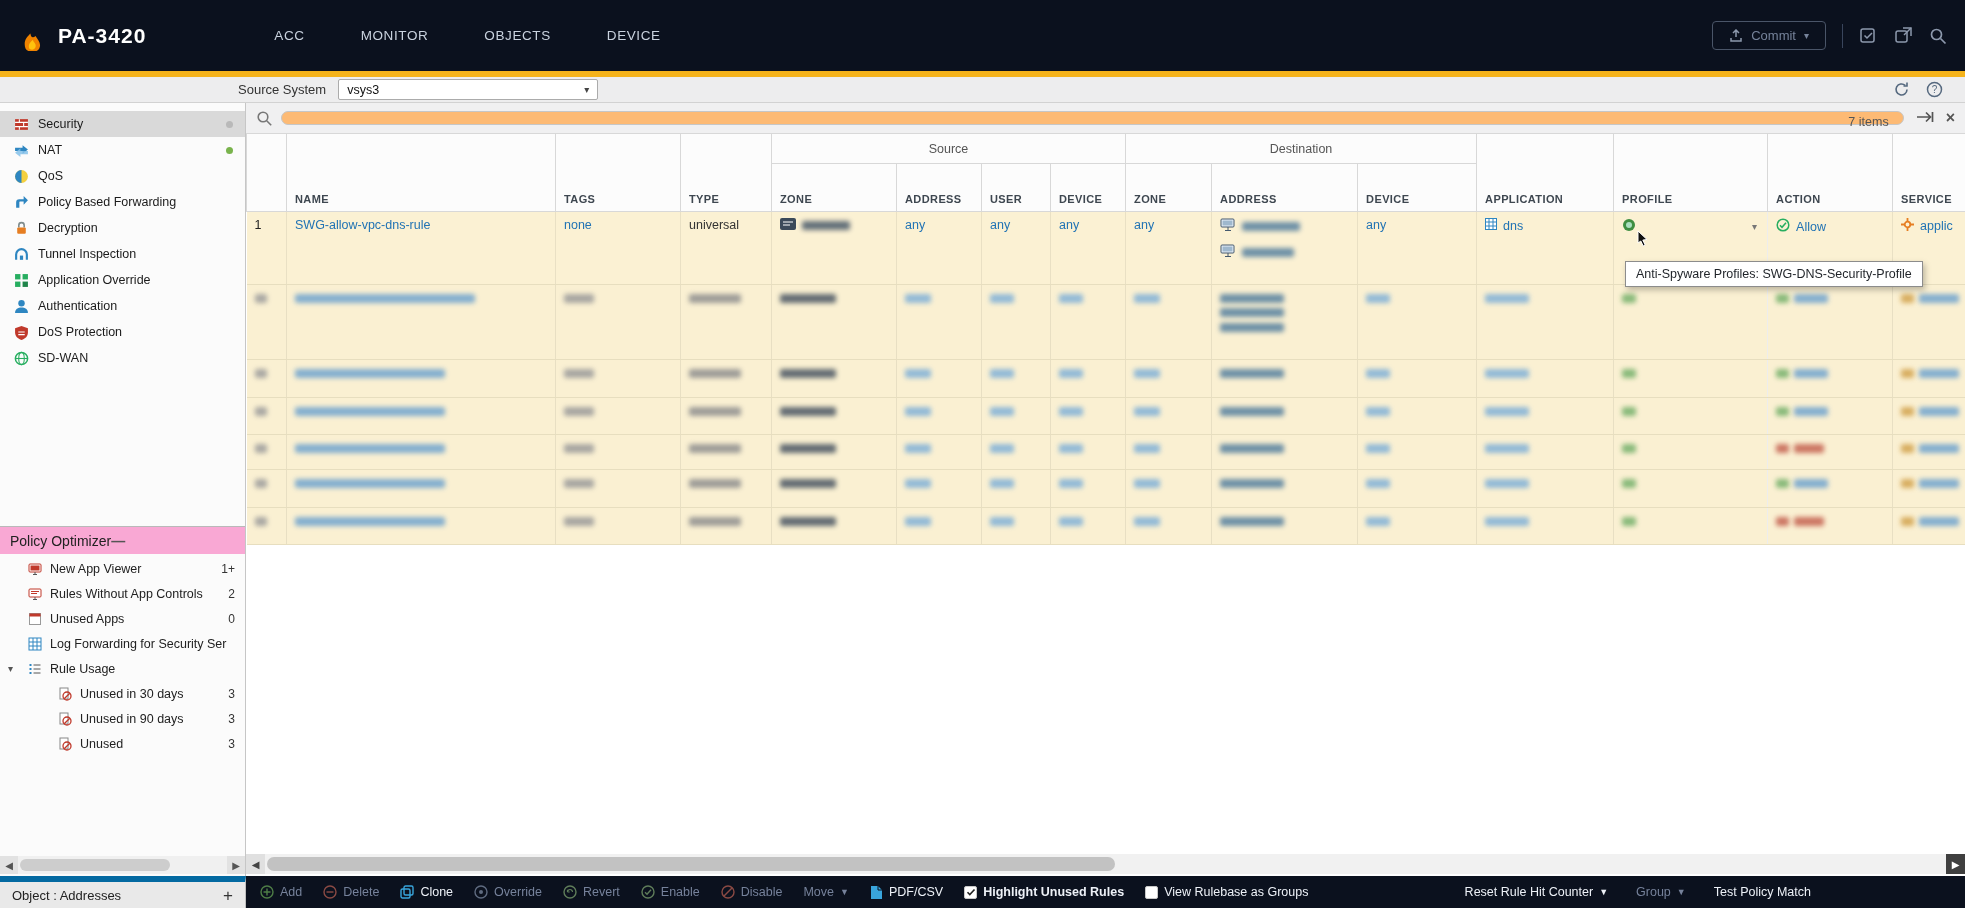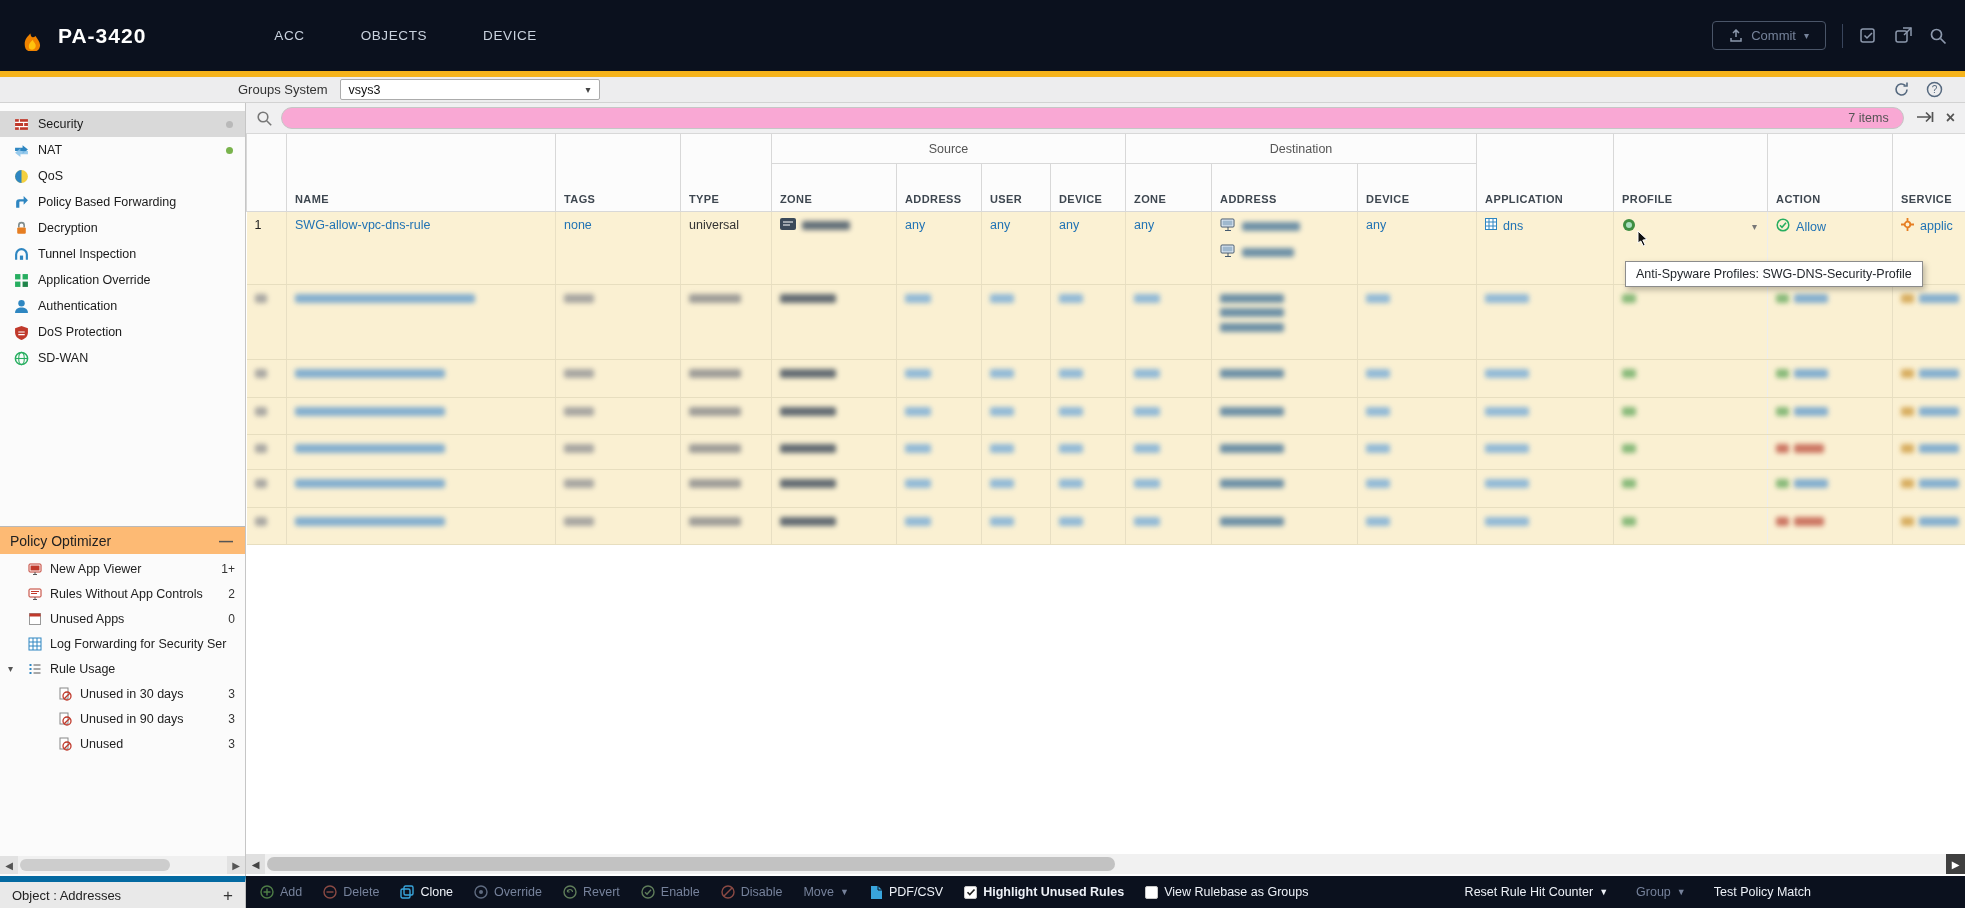--- a/index.html
+++ b/index.html
@@ -43,21 +43,21 @@
   .nav-list { list-style:none; padding-top:8px; }
   .nav-item { height:26px; display:flex; align-items:center; gap:9px; padding-left:14px; color:#1B1B1B;
     font-size:12.5px; cursor:pointer; white-space:nowrap; }
   .nav-item.selected { background:#D9D9D9; }
   .nav-item .ic { width:15px; height:15px; flex:none; display:flex; }
   .dot { width:7px; height:7px; border-radius:50%; margin-left:auto; margin-right:12px; flex:none; }
   .dot.gray { background:#B9B9B9; } .dot.green { background:#79B34C; }
 
   .optimizer { position:absolute; top:423px; left:0; right:0; }
   .opt-header { border-top:1px solid #B9B9B9; padding:6px 12px 5px 10px; font-size:14px; color:#222;
-    display:flex; justify-content:space-between; align-items:center; background:#fdba74; }
+    display:flex; justify-content:flex-start; align-items:center; background:#f9a8d4; }
   .opt-collapse { color:#555; font-weight:bold; cursor:pointer; }
   .opt-list { list-style:none; padding-top:2px; }
   .opt-item { height:25px; display:flex; align-items:center; gap:8px; padding-left:28px; font-size:12.5px;
     white-space:nowrap; overflow:hidden; cursor:pointer; }
   .opt-item.group { padding-left:8px; }
   .opt-item.child { padding-left:58px; }
   .opt-item .ic { width:14px; height:14px; flex:none; display:flex; }
   .opt-count { margin-left:auto; padding-right:10px; color:#333; font-size:12px; flex:none; }
   .ru-caret { color:#555; font-size:10px; width:12px; flex:none; }
 
@@ -65,21 +65,21 @@
     align-items:center; background:#F0F0F0; }
   .sarrow { width:18px; height:18px; background:#E2E2E2; display:flex; align-items:center;
     justify-content:center; color:#555; font-size:10px; cursor:pointer; flex:none; }
   .strack { flex:1; height:14px; background:#F0F0F0; position:relative; }
   .sthumb { position:absolute; left:2px; top:1px; width:150px; height:12px; background:#CDCDCD; border-radius:6px; }
 
   
   .main { flex:1; position:relative; background:#fff; min-width:0; }
   .searchbar { height:30px; background:#F0F0F1; display:flex; align-items:center; padding:0 10px; }
   .mag { color:#777; display:flex; flex:none; }
-  .filter-pill { flex:1; height:22px; background:#f9a8d4; border:1px solid #C6C6C6; border-radius:12px;
+  .filter-pill { flex:1; height:14px; background:#fdba74; border:1px solid #C6C6C6; border-radius:12px;
     margin:0 12px 0 8px; position:relative; }
   .filter-pill input { position:absolute; inset:0; border:none; outline:none; background:transparent;
     border-radius:12px; padding:0 70px 0 12px; font-size:12.5px; font-family:inherit; }
   .items-count { position:absolute; right:14px; top:3px; color:#555; font-size:12.5px; }
   .sb-icons { display:flex; gap:12px; align-items:center; color:#666; }
 
   
   .table-viewport { overflow:hidden; width:100%; }
   table.rules { table-layout:fixed; width:1796px; border-collapse:collapse; }
   col.c-num{width:40px} col.c-name{width:269px} col.c-tags{width:125px} col.c-type{width:91px}
@@ -142,20 +142,21 @@
       <span class="hicon">
         <svg width="30" height="30" viewBox="0 0 24 24">
             <path fill="#F08300" d="M6 22c-2-6 1-9 4-12 0 3 2 4 4 2 2 3 5 6 3 10-1.8 3.6-9 3.6-11 0z"></path>
             <path fill="#FFC20E" d="M9 22c-1-3 .5-5 3-7 0 2 3 3 2 6-.8 2.4-4 2.4-5 1z"></path>
           </svg>
       </span>
       <span class="brand-name">PA-3420</span>
     </div>
     <nav class="tabs">
       <div class="tab">ACC</div>
+      <div class="tab">MONITOR</div>
       <div class="tab">OBJECTS</div>
       <div class="tab">DEVICE</div>
     </nav>
     <div class="top-right">
       <button class="commit-btn">
         <span class="hicon">
           <svg width="14" height="14" viewBox="0 0 14 14">
               <path d="M7 1v7M4 4l3-3 3 3" stroke="currentColor" fill="none" stroke-width="1.5"></path>
               <path d="M2 9v3h10V9" stroke="currentColor" fill="none" stroke-width="1.5"></path>
             </svg>
@@ -182,21 +183,21 @@
             <circle cx="7.5" cy="7.5" r="5" fill="none" stroke="currentColor" stroke-width="1.7"></circle>
             <path d="M11.5 11.5l5 5" stroke="currentColor" stroke-width="1.7"></path>
           </svg>
       </span>
     </div>
   </header>
 
   <div class="accent"></div>
 
   <div class="vsys-bar">
-    <span class="vsys-label">Groups System</span>
+    <span class="vsys-label">Source System</span>
     <div class="vsys-select">
       <span>vsys3</span>
       <span class="caret">▾</span>
     </div>
     <div class="vsys-icons">
       <span class="hicon" style="color:#56697F">
         <svg width="17" height="17" viewBox="0 0 17 17">
             <path d="M14 8.5a5.5 5.5 0 11-1.8-4.1" fill="none" stroke="currentColor" stroke-width="1.6"></path>
             <path d="M14 1.5v3.5h-3.5" fill="none" stroke="currentColor" stroke-width="1.6"></path>
           </svg>

